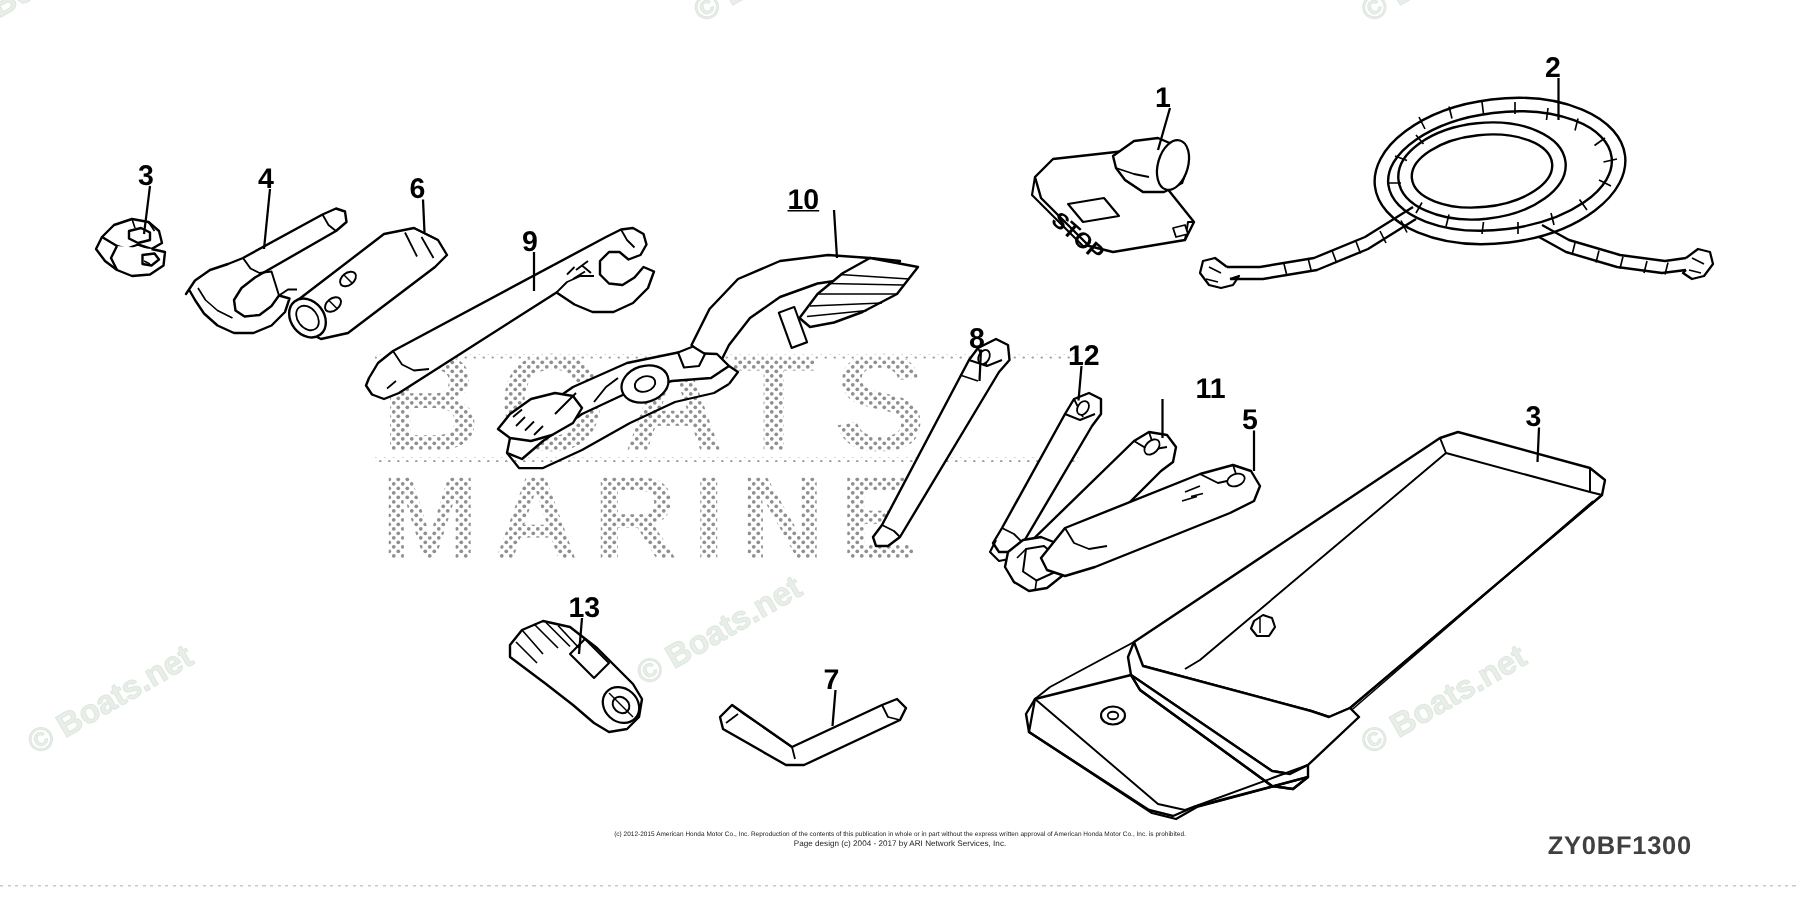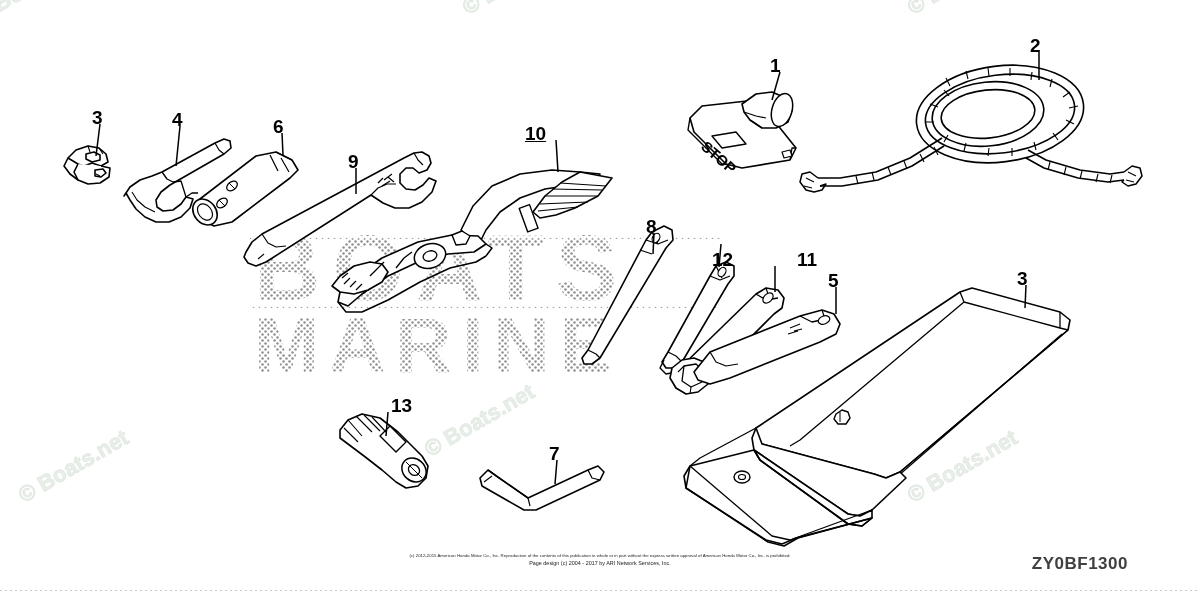--- a/index.html
+++ b/index.html
@@ -401,22 +401,22 @@
   <div class="callout" style="left:1030px; top:36px;">2</div>
   <div class="callout" style="left:92px;   top:108px;">3</div>
   <div class="callout" style="left:172px;  top:110px;">4</div>
   <div class="callout" style="left:828px;  top:271px;">5</div>
   <div class="callout" style="left:273px;  top:117px;">6</div>
   <div class="callout" style="left:549px;  top:444px;">7</div>
   <div class="callout" style="left:646px;  top:217px;">8</div>
   <div class="callout" style="left:348px;  top:152px;">9</div>
   <div class="callout" style="left:525px;  top:124px;text-decoration:underline;">10</div>
   <div class="callout" style="left:797px;  top:250px;">11</div>
-  <div class="callout" style="left:712px;  top:228px;margin-top:22px;">12</div>
-  <div class="callout" style="left:379px;  top:396px;margin-left:12px;">13</div>
+  <div class="callout" style="left:712px;  top:228px;">12</div>
+  <div class="callout" style="left:379px;  top:396px;">13</div>
   <div class="callout" style="left:1017px; top:269px;">3</div>
 
   <div class="corner-watermark" style="left:-30px; top:6px;   font-size:22px; transform:rotate(-30deg); transform-origin:left top;">© Boats.net</div>
   <div class="corner-watermark" style="left:458px; top:-2px;  font-size:22px; transform:rotate(-30deg); transform-origin:left top;">© Boats.net</div>
   <div class="corner-watermark" style="left:903px; top:-2px;  font-size:22px; transform:rotate(-30deg); transform-origin:left top;">© Boats.net</div>
   <div class="corner-watermark" style="left:14px;  top:486px; font-size:22px; transform:rotate(-30deg); transform-origin:left top;">© Boats.net</div>
   <div class="corner-watermark" style="left:903px; top:486px; font-size:22px; transform:rotate(-30deg); transform-origin:left top;">© Boats.net</div>
   <div class="corner-watermark" style="left:420px; top:440px; font-size:22px; transform:rotate(-30deg); transform-origin:left top;">© Boats.net</div>
 
   <div id="copyright-block">

